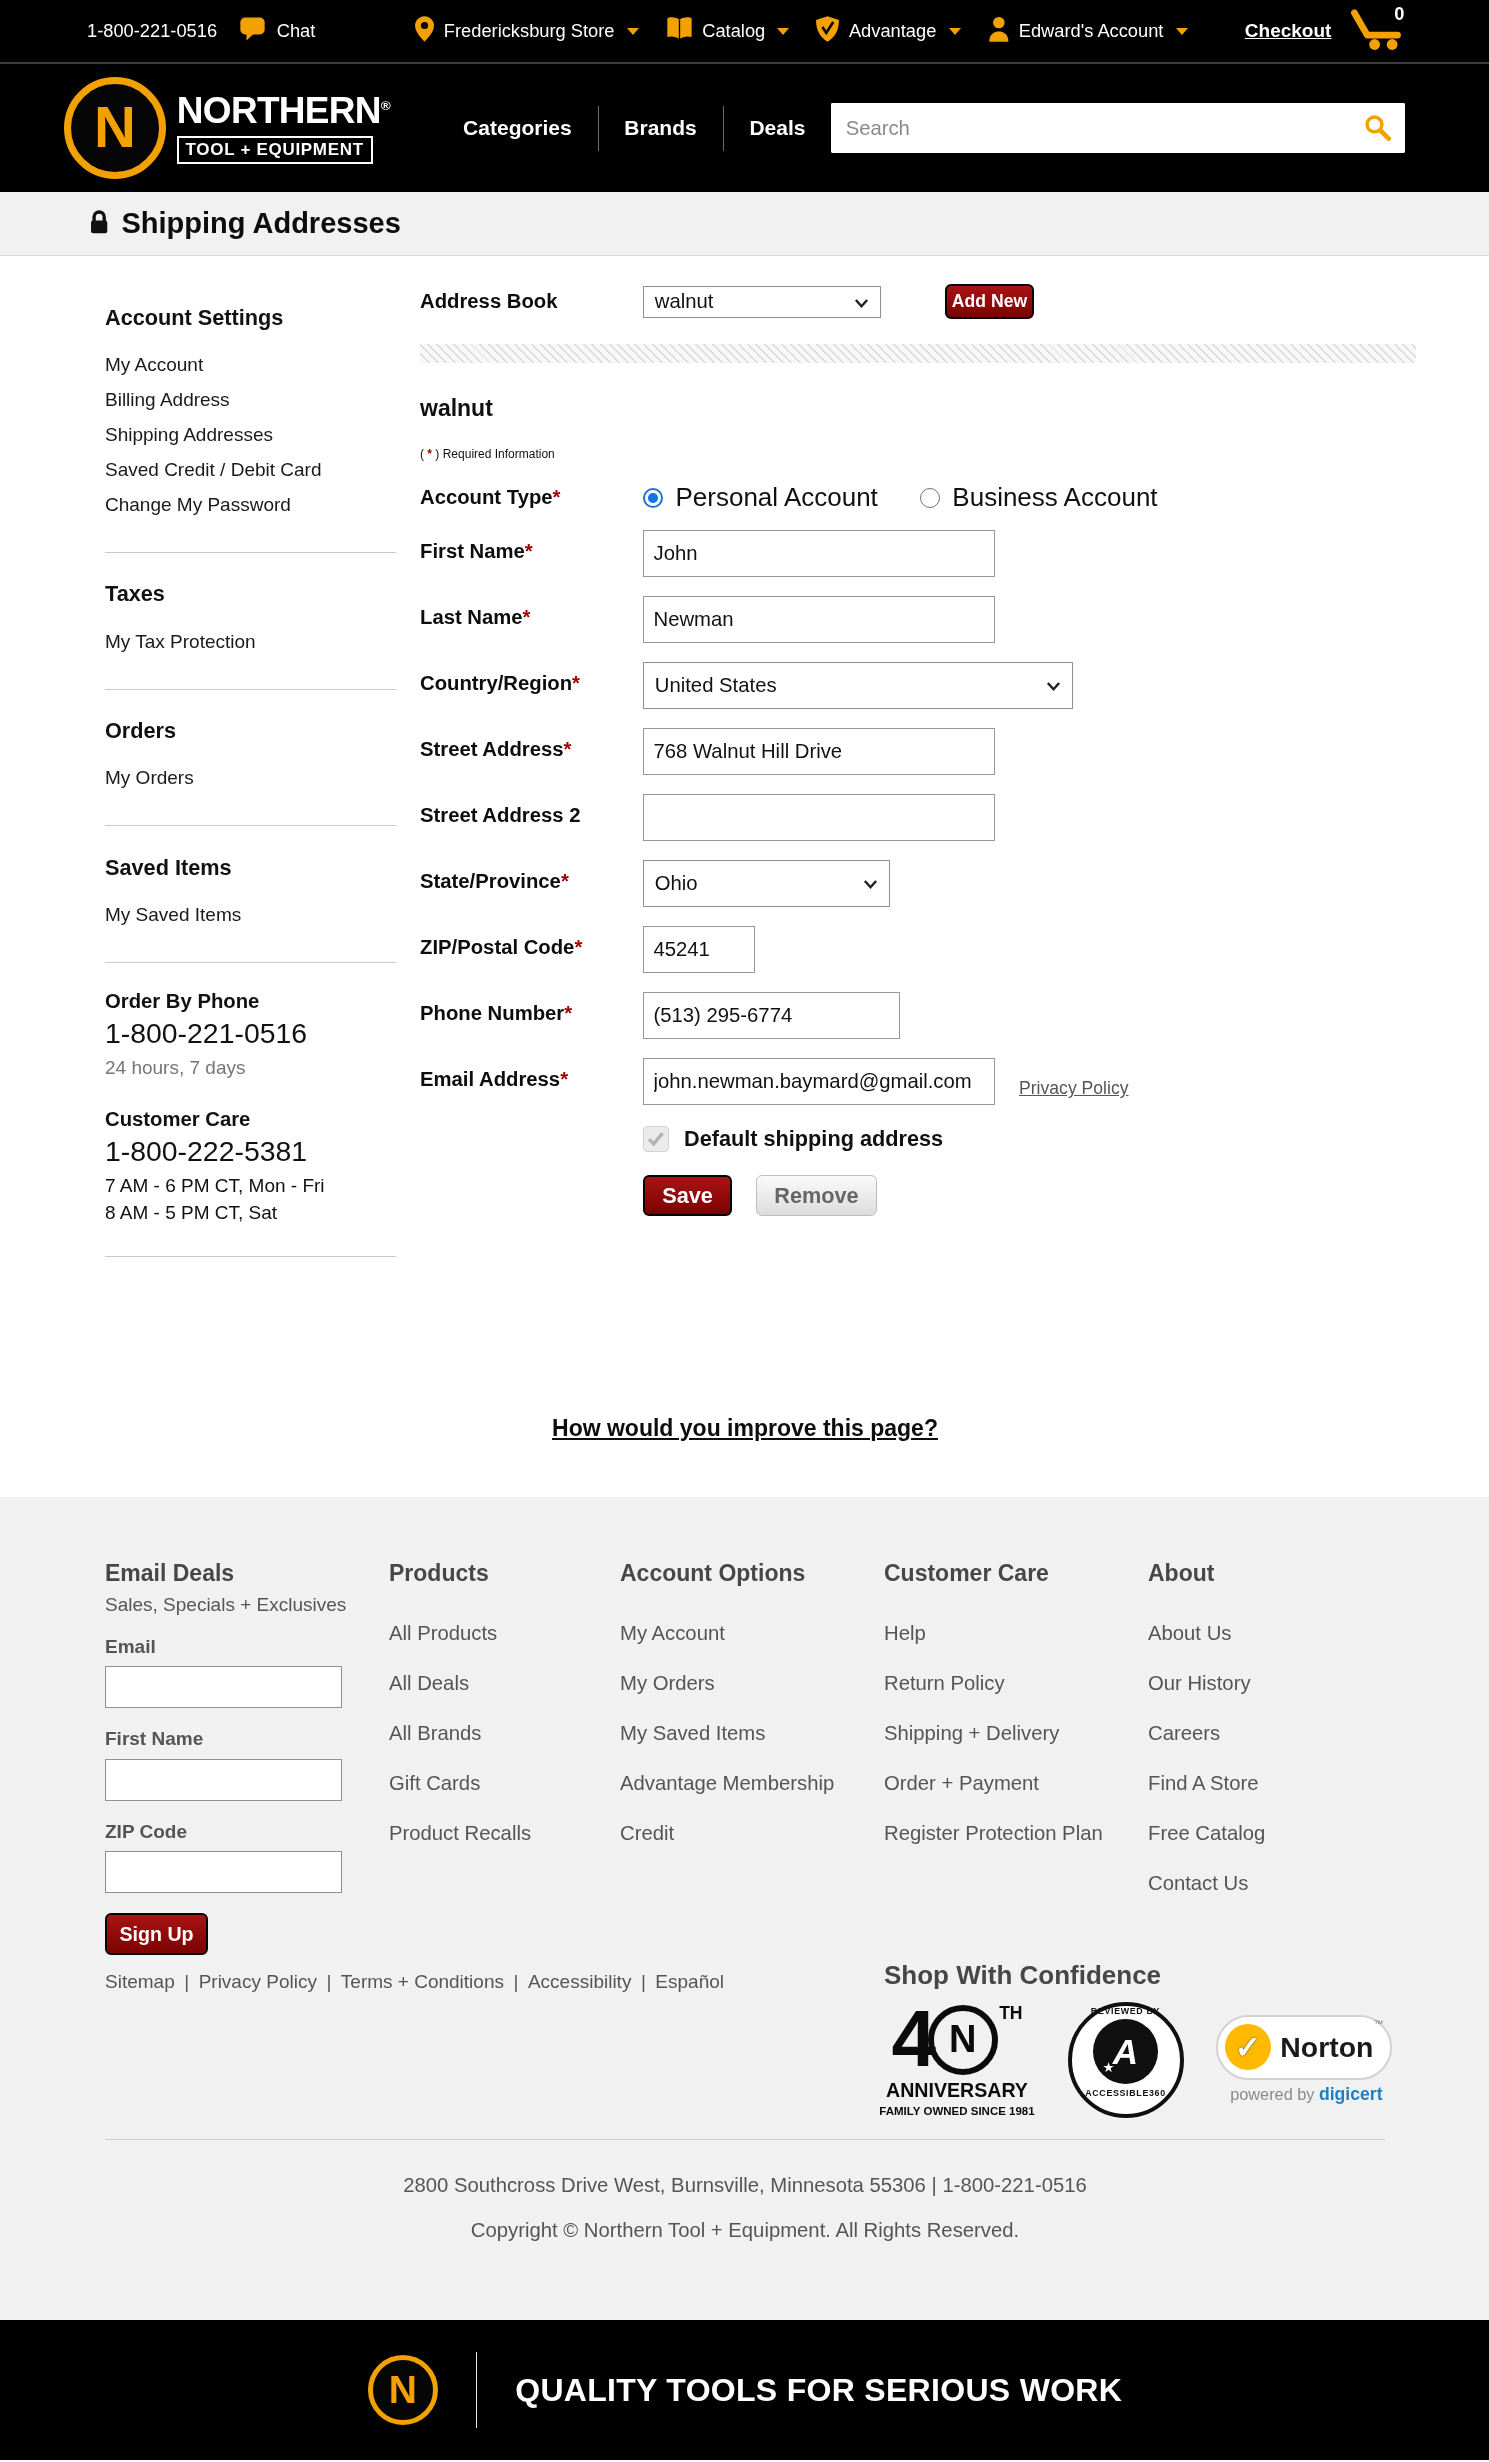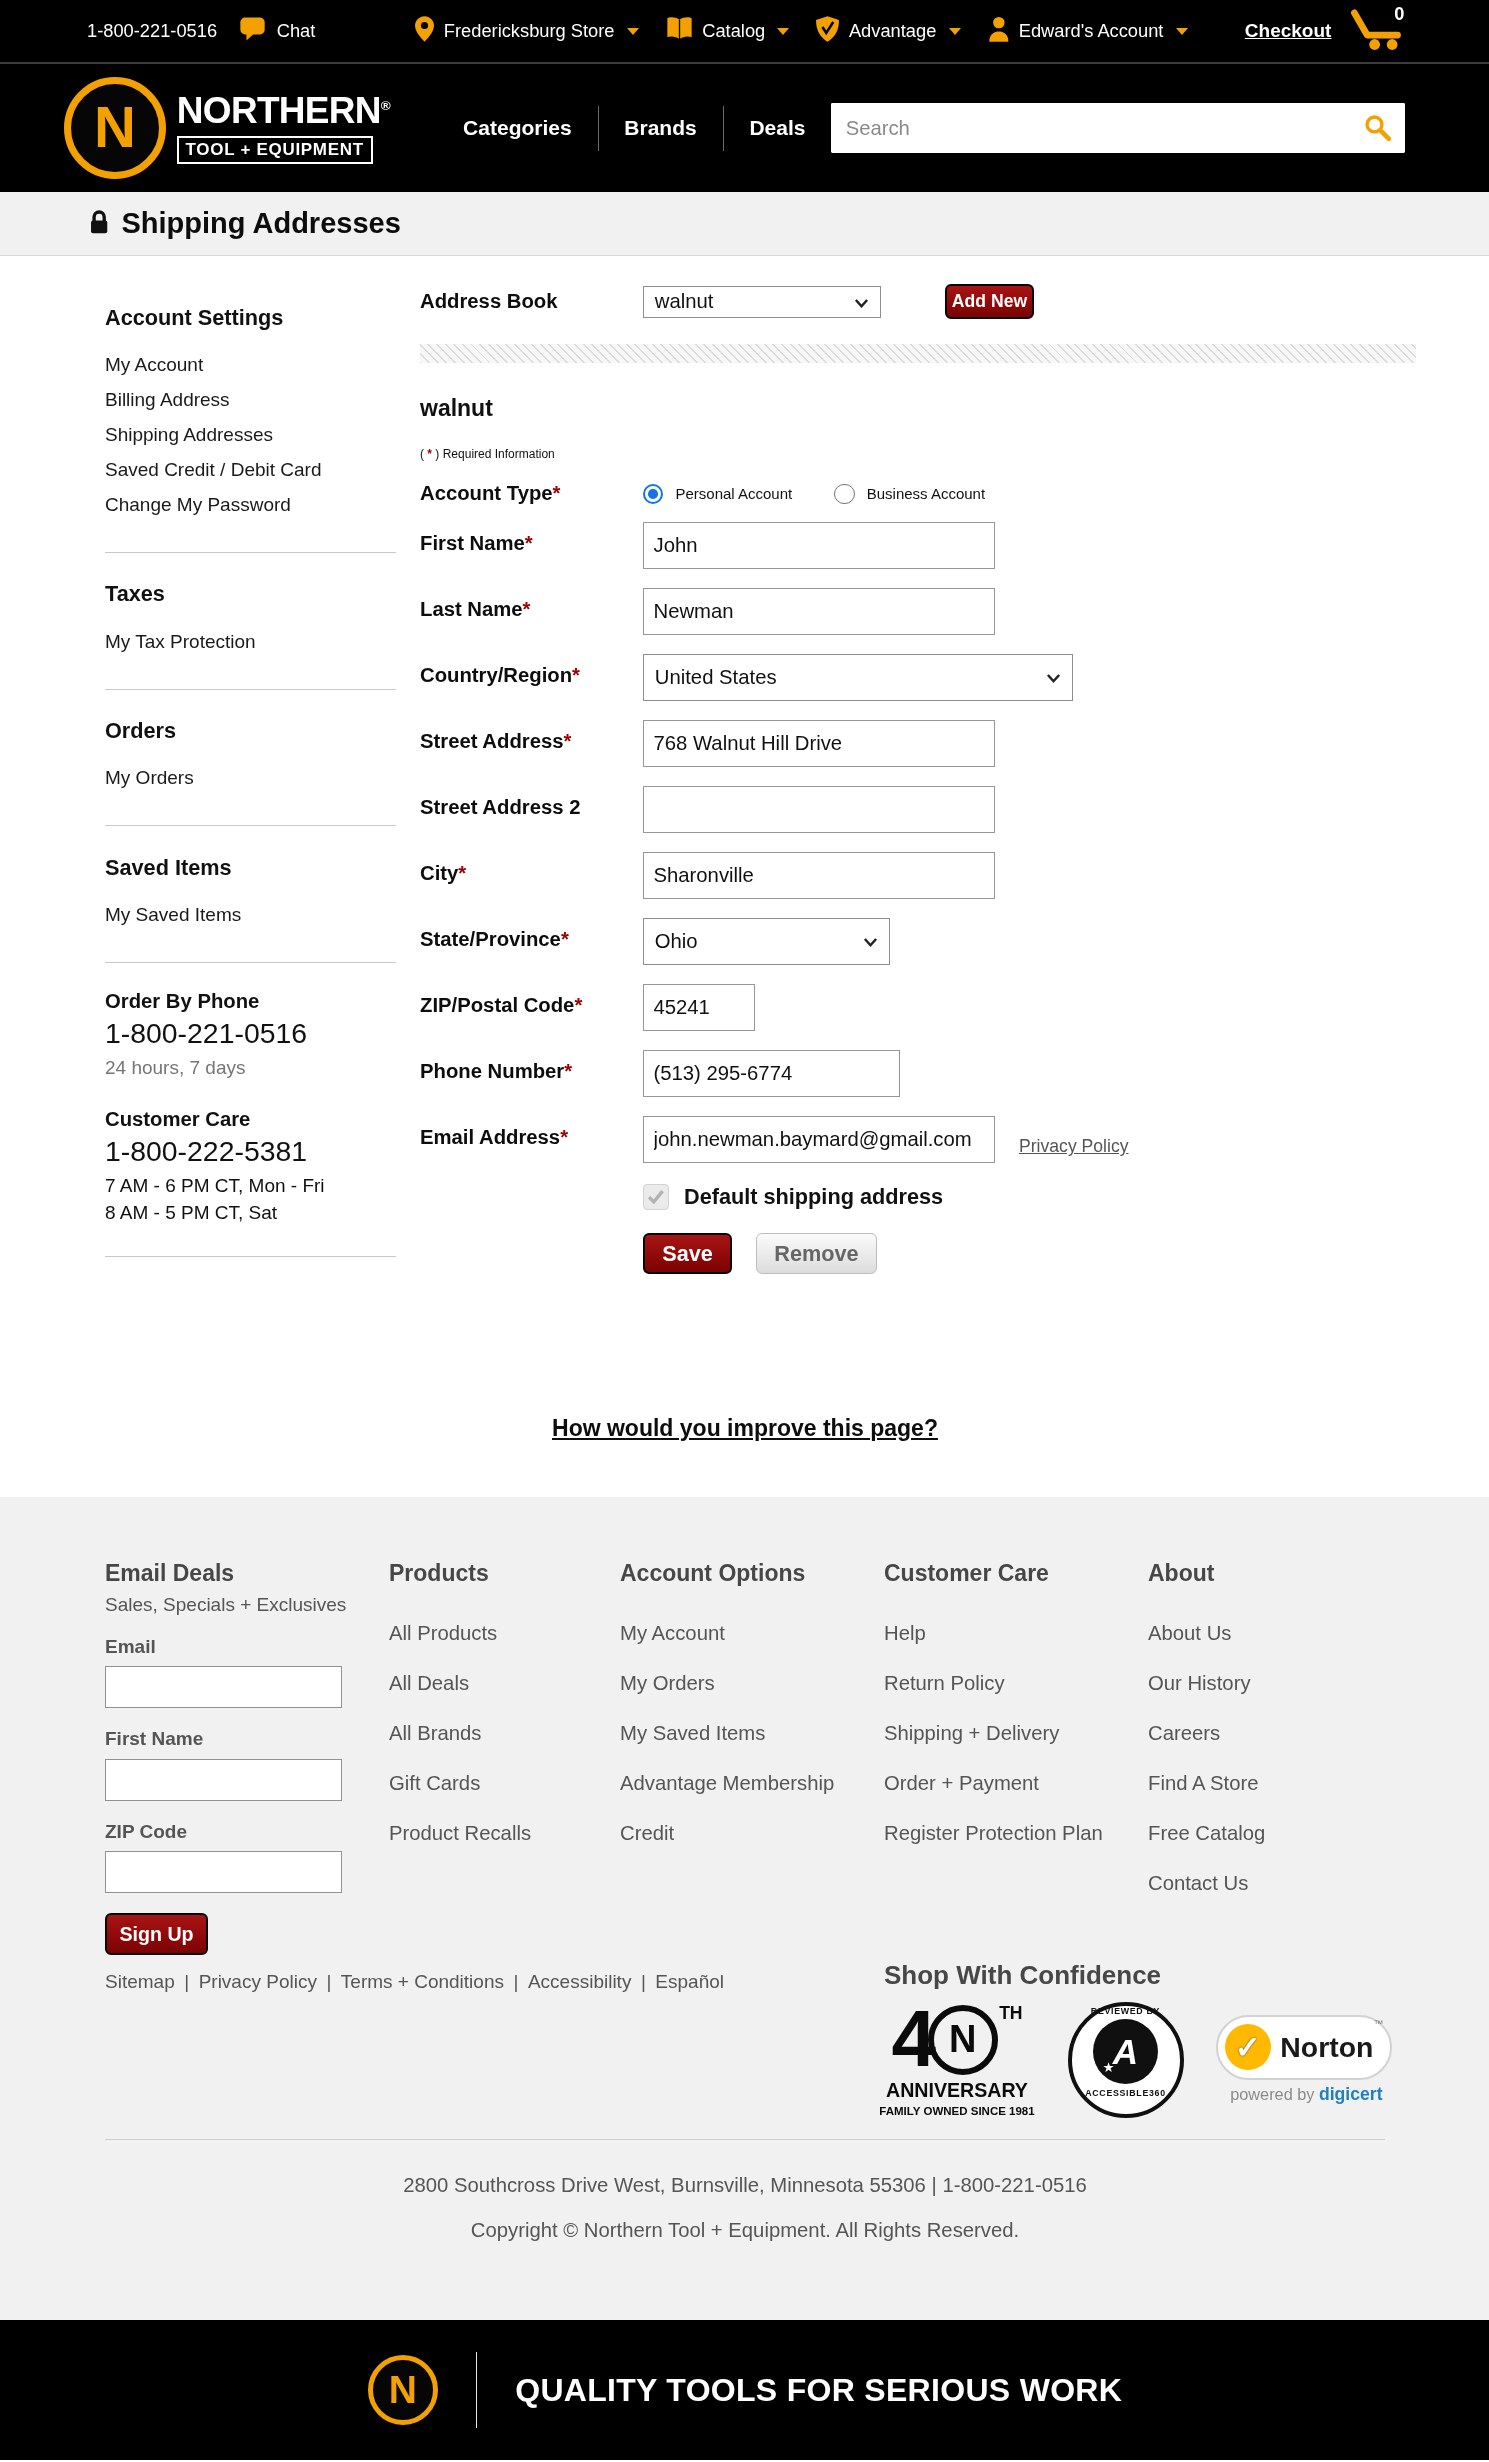--- a/index.html
+++ b/index.html
@@ -108,21 +108,21 @@
   }
   .addr-name{ margin:32.5px 0 0; font-size:23px; font-weight:bold; }
   .req-note{ margin-top:24.4px; font-size:12px; color:#111; }
 
   .acct-row{ margin-top:21.7px; display:flex; align-items:center; }
   .radio-group{ display:flex; align-items:center; }
   .radio{ width:20.3px; height:20.3px; border-radius:50%; background:#fff; position:relative; flex:none; }
   .radio.checked{ border:2px solid #1673e6; }
   .radio.checked::after{ content:""; position:absolute; inset:3.4px; border-radius:50%; background:#1673e6; }
   .radio.unchecked{ border:1.4px solid #747474; }
-  .radio-label{ font-size:15px; margin-left:12.2px; }
+  .radio-label{ font-size:26px; margin-left:12.2px; }
   .radio-gap{ width:42px; }
 
   .form{ margin-top:16.3px; }
   .frow{ display:flex; margin-bottom:19px; }
   .frow .flabel{ padding-top:10.8px; }
   input.text{
     height:47px; border:1.4px solid #979797; background:#fff;
     font-size:20.3px; color:#111; padding:0 9.5px;
     font-family:"Liberation Sans", sans-serif;
   }
@@ -438,24 +438,20 @@
       </div>
       <div class="frow">
         <span class="flabel"><span>Street Address</span><span class="req">*</span></span>
         <input class="text w520" value="768 Walnut Hill Drive" style="">
       </div>
       <div class="frow">
         <span class="flabel">Street Address 2</span>
         <input class="text w520" value="" style="">
       </div>
       <div class="frow">
-        <span class="flabel"><span>City</span><span class="req">*</span></span>
-        <input class="text w520" value="Sharonville" style="">
-      </div>
-      <div class="frow">
         <span class="flabel"><span>State/Province</span><span class="req">*</span></span>
         <div class="fselect sel-tall w365">
           <span>Ohio</span>
           <span>
             <svg width="15" height="10.2" viewBox="0 0 24 16">
                 <polyline points="3,3 12,13 21,3" fill="none" stroke="#222" stroke-width="4"></polyline>
               </svg>
           </span>
         </div>
       </div>

